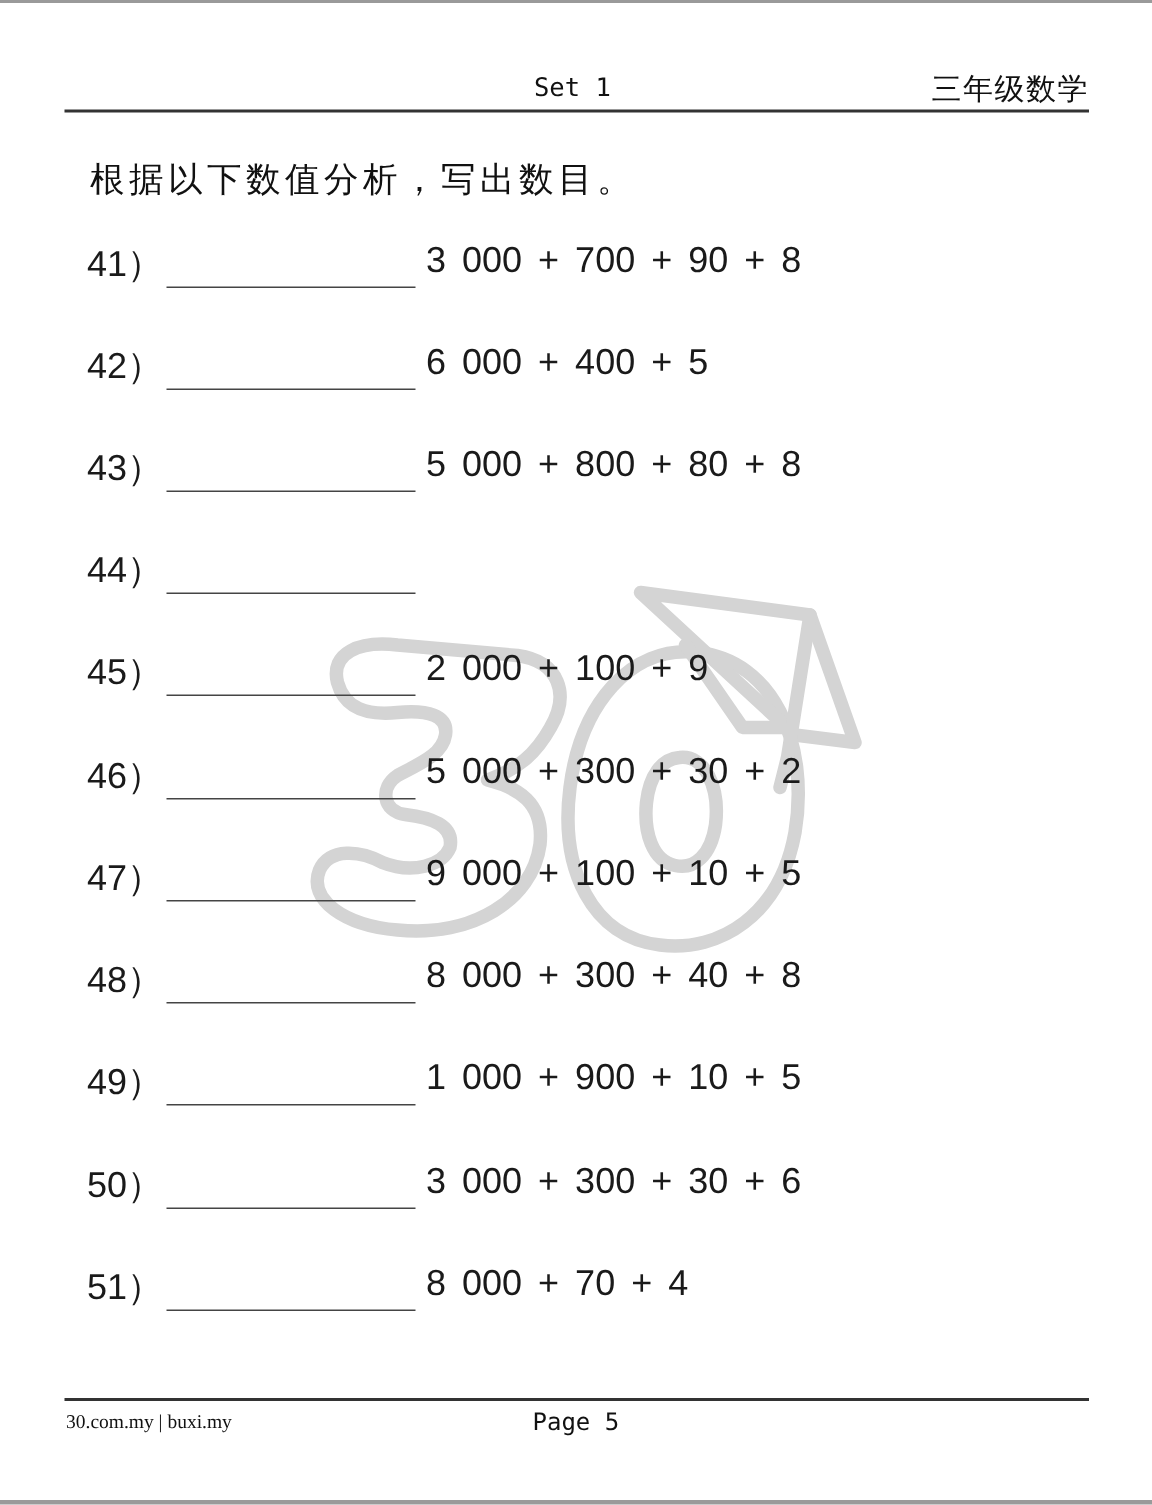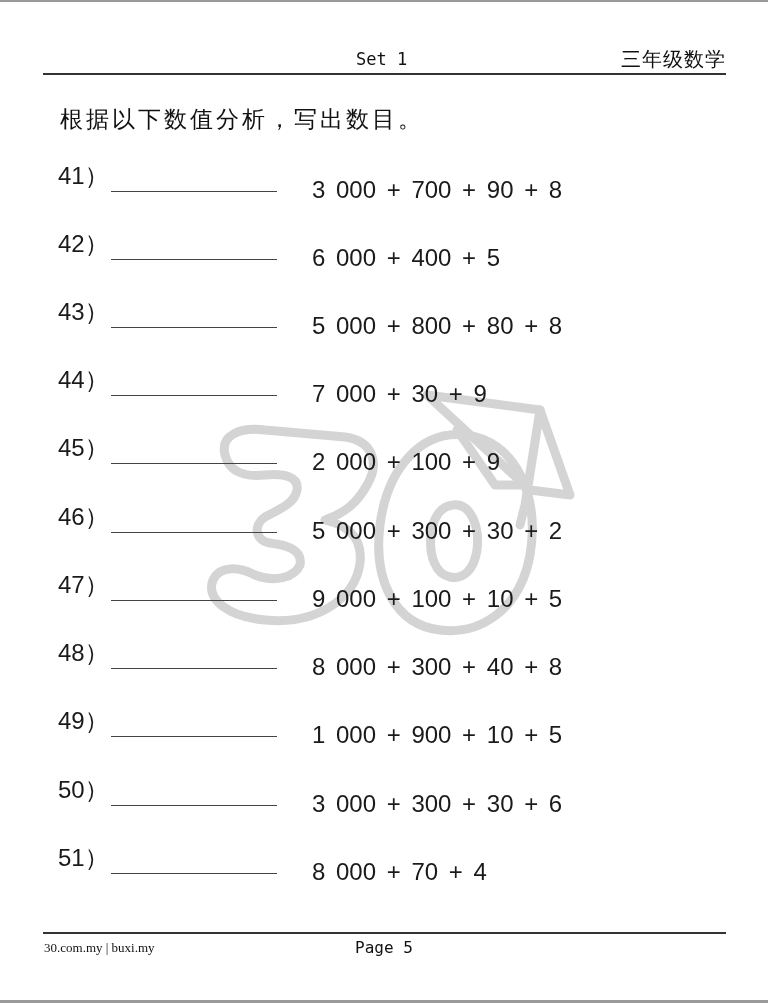--- a/index.html
+++ b/index.html
@@ -54,25 +54,24 @@
     .q-num {
       position: absolute; left: 58px; top: 0;
       font-family: "Liberation Sans", sans-serif;
       font-size: 24px; color: #1a1a1a;
     }
     .q-blank {
       position: absolute; left: 111px; top: 31px; width: 166px; height: 0;
       border-bottom: 1.5px solid #444;
     }
     .q-expr {
-      position: absolute; left: 284px; top: 16px;
+      position: absolute; left: 284px; top: 0;
       font-family: "Liberation Sans", sans-serif;
       font-size: 24px; color: #1a1a1a; white-space: pre;
       word-spacing: 4px;
-      margin-left: 28px;
     }
     .watermark {
       position: absolute; left: 195px; top: 385px; width: 385px; height: 260px;
       pointer-events: none;
     }
     .footer-rule {
       position: absolute; left: 43px; top: 932px; width: 683px; height: 2px;
       background: #333;
     }
     .footer-site {
@@ -124,21 +123,20 @@
     <span class="q-expr">6 000 + 400 + 5</span>
   </div>
   <div class="q-row" style="top:296px;">
     <span class="q-num">43）</span>
     <span class="q-blank"></span>
     <span class="q-expr">5 000 + 800 + 80 + 8</span>
   </div>
   <div class="q-row" style="top:364px;">
     <span class="q-num">44）</span>
     <span class="q-blank"></span>
-    <span class="q-expr">7 000 + 30 + 9</span>
   </div>
   <div class="q-row" style="top:432px;text-align:center;">
     <span class="q-num">45）</span>
     <span class="q-blank"></span>
     <span class="q-expr">2 000 + 100 + 9</span>
   </div>
   <div class="q-row" style="top:501px;">
     <span class="q-num">46）</span>
     <span class="q-blank"></span>
     <span class="q-expr">5 000 + 300 + 30 + 2</span>

